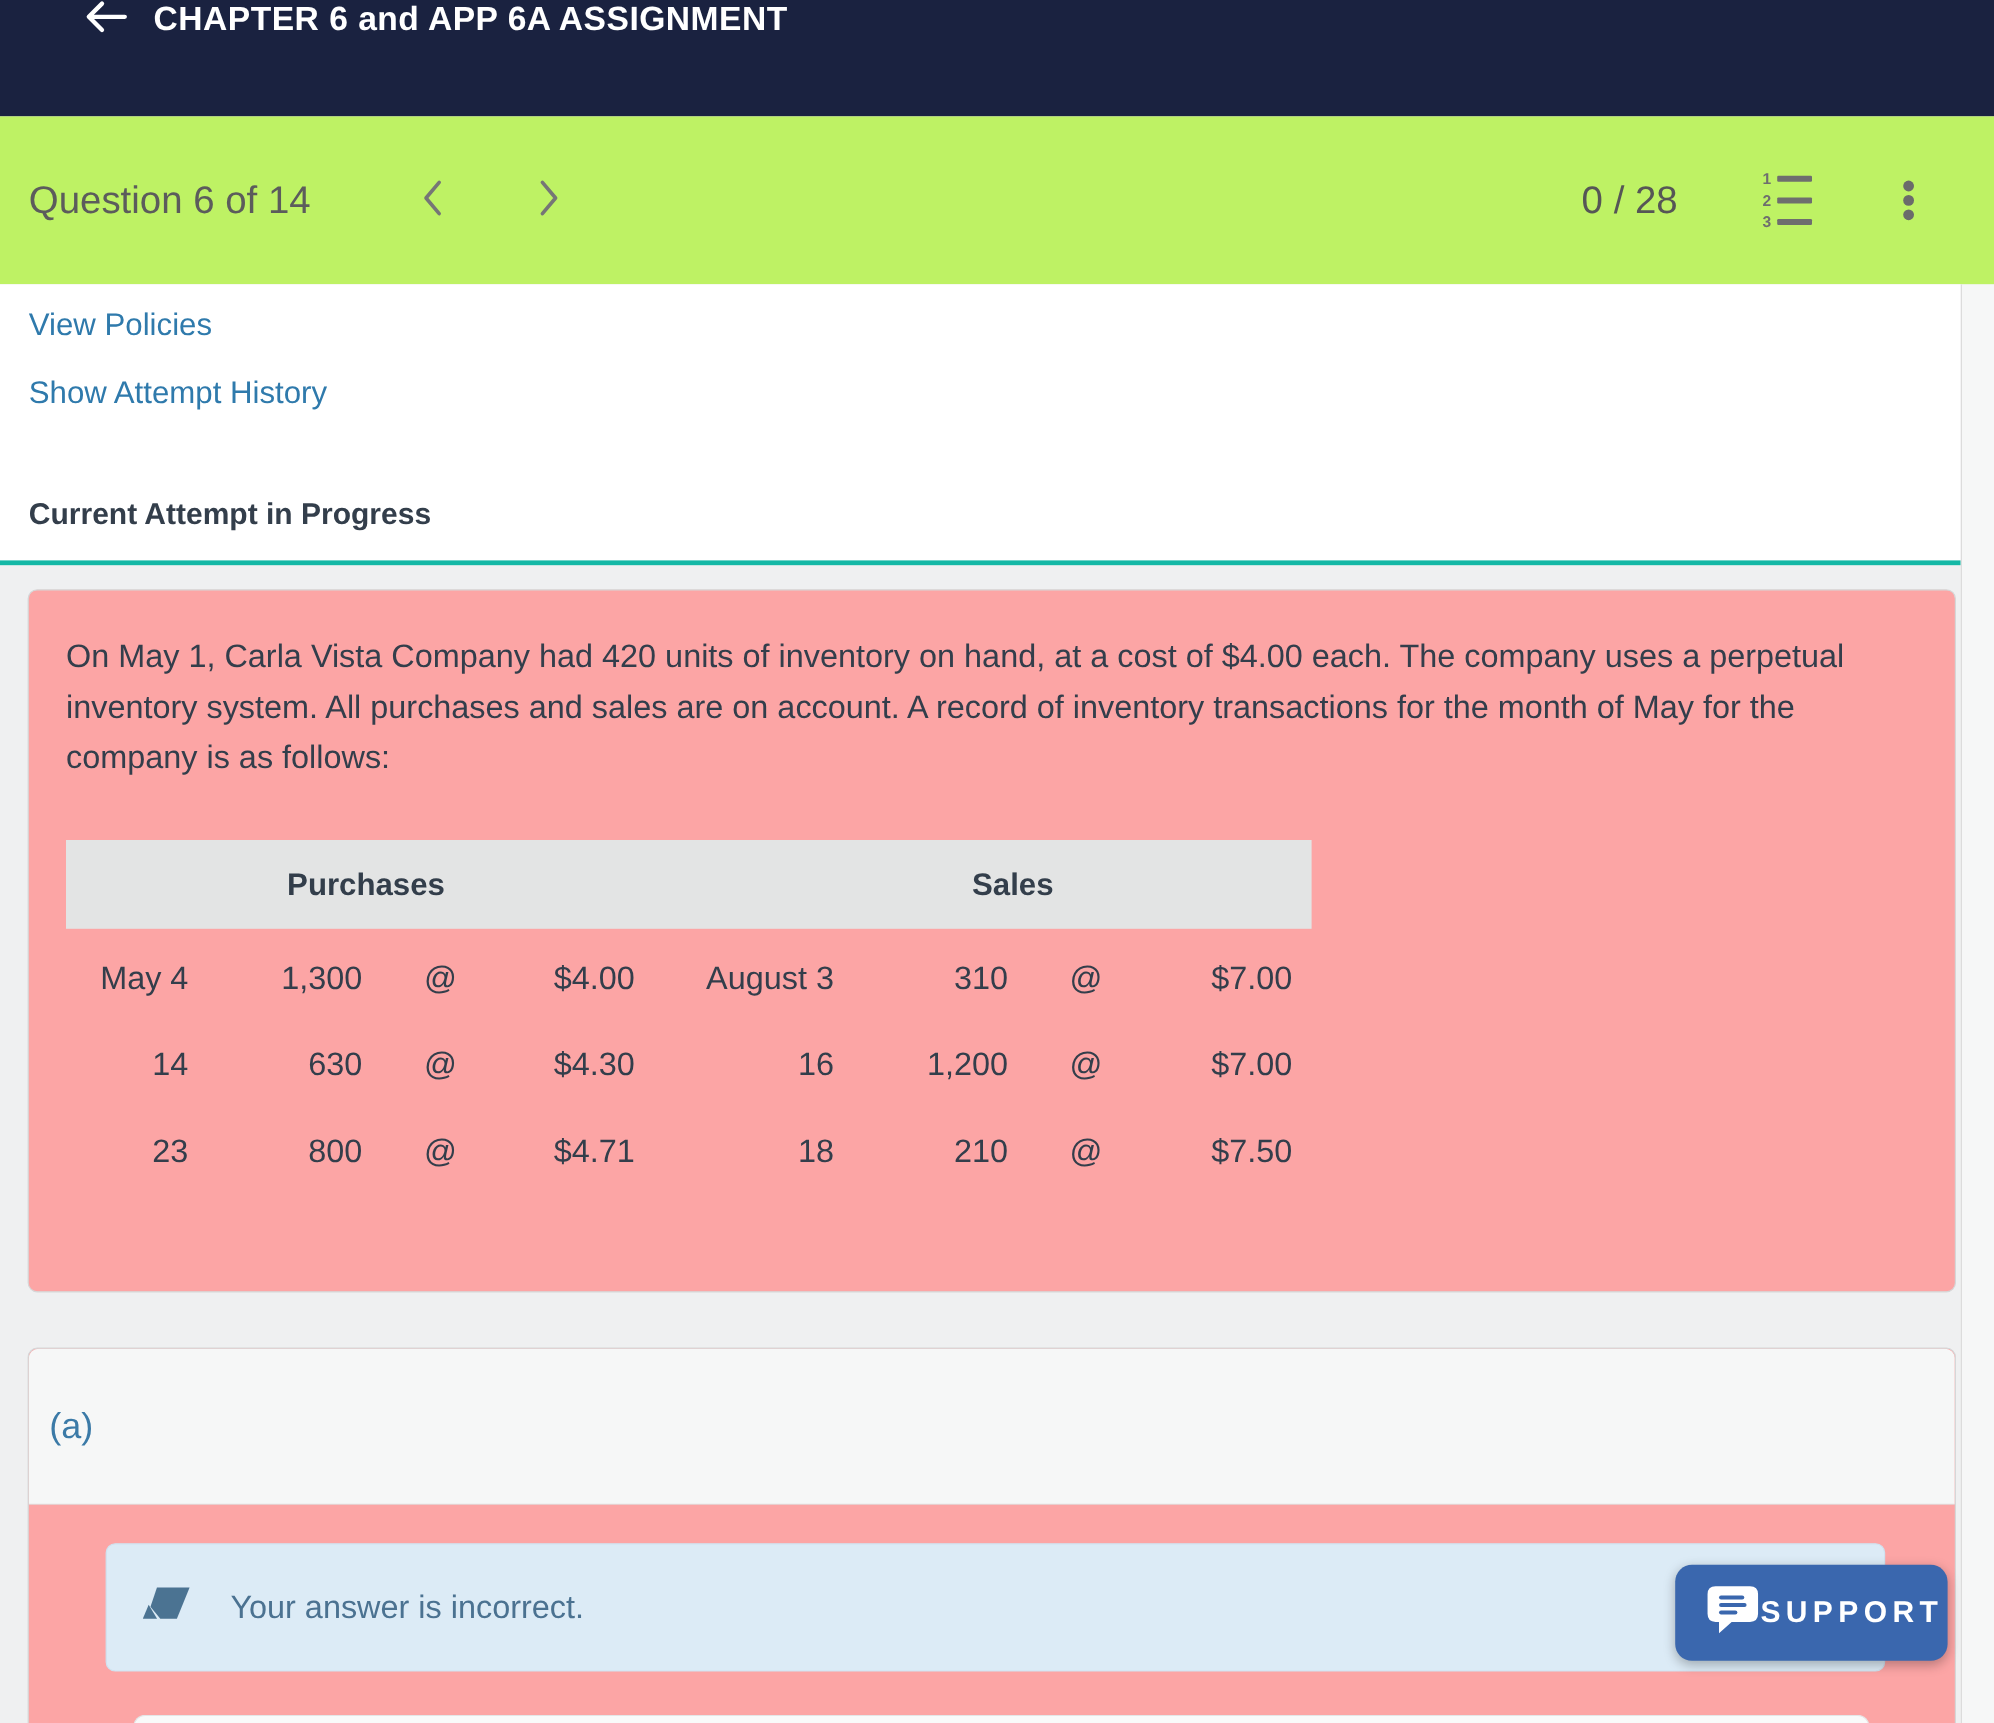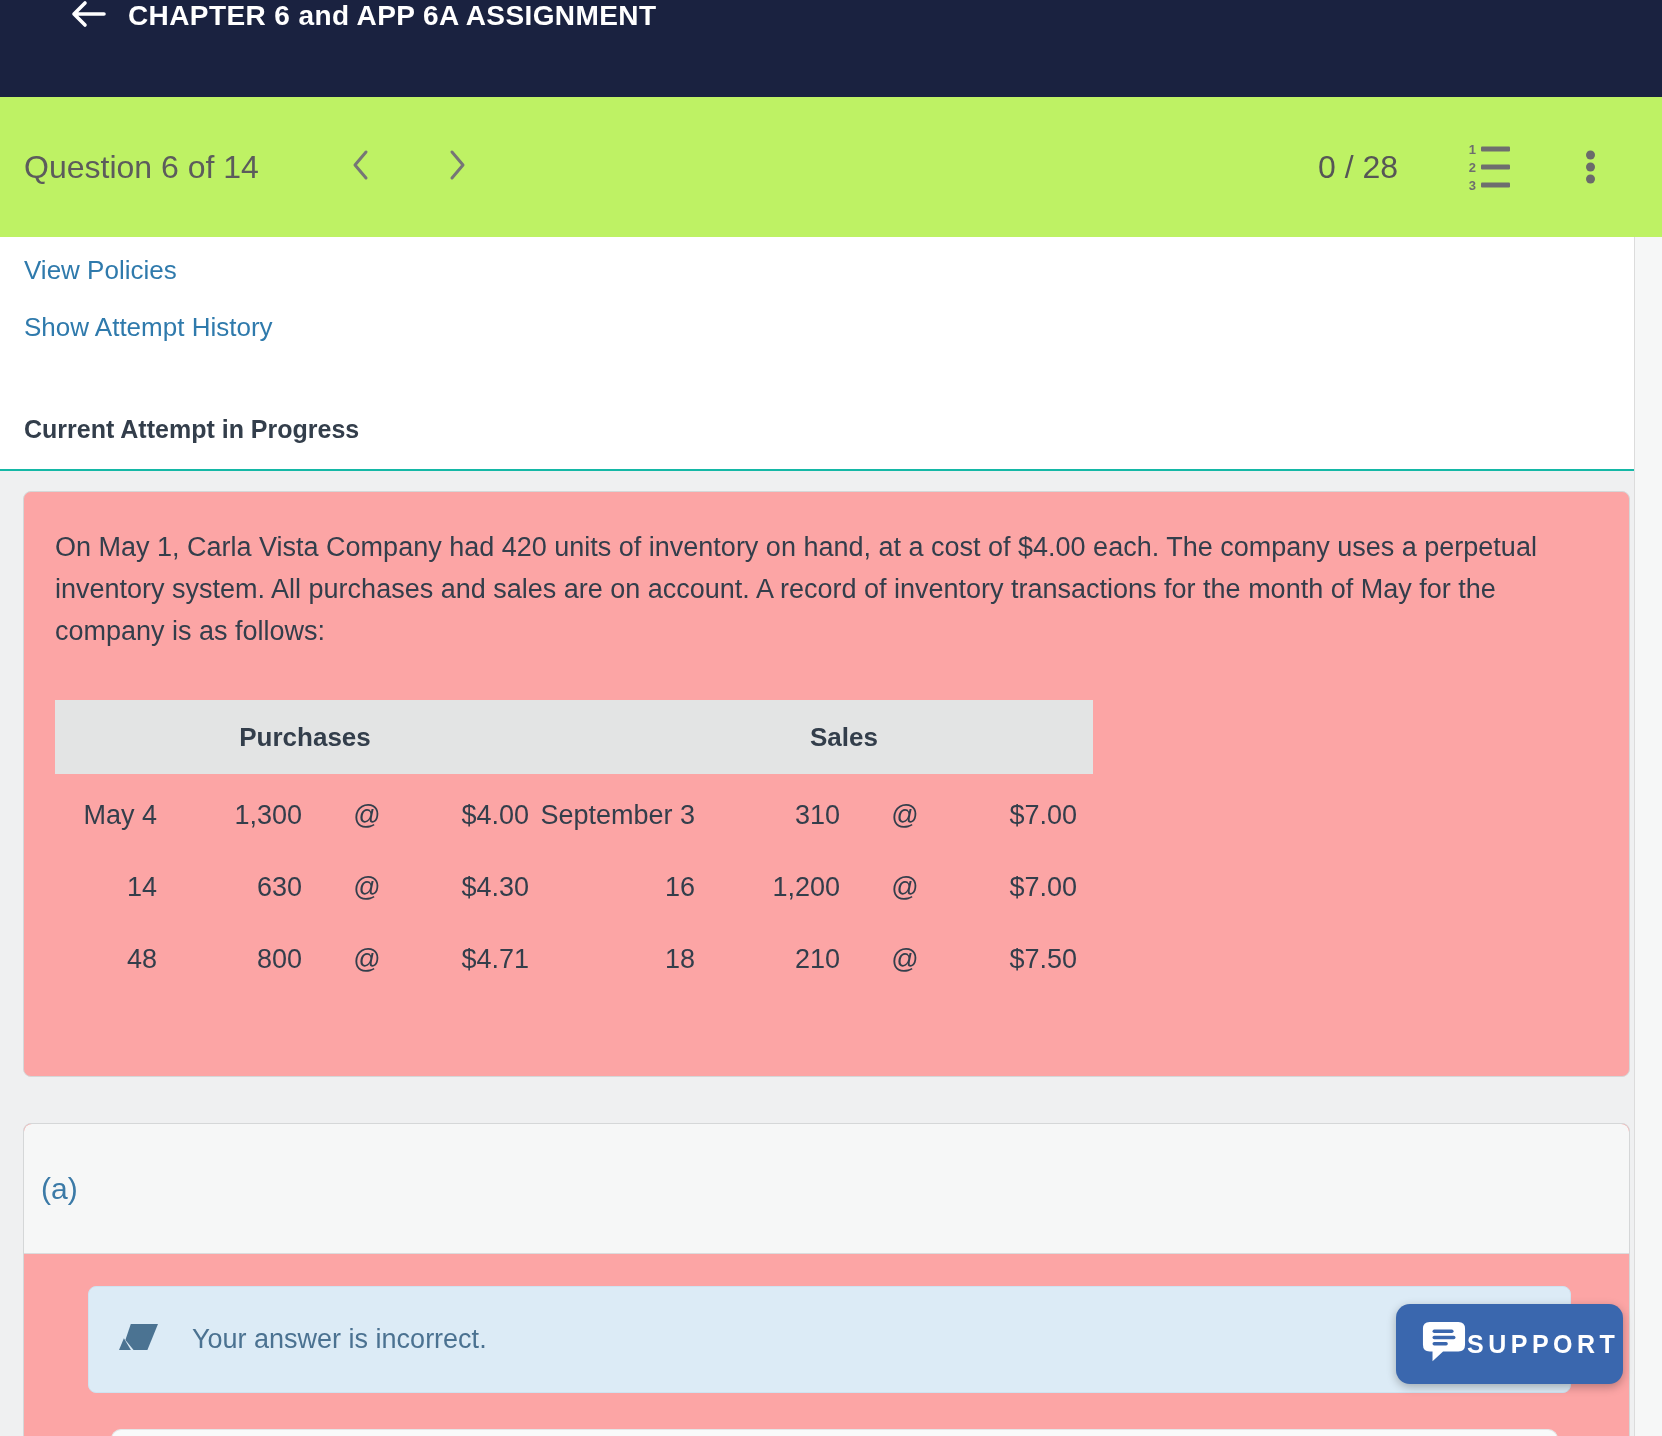--- a/index.html
+++ b/index.html
@@ -22,21 +22,21 @@
   .ol-row{display:flex;align-items:center;gap:5px;}
   .ol-num{font-size:13px;font-weight:700;color:#6e6e6e;width:9px;line-height:1;text-align:right;}
   .ol-bar{width:29px;height:4.5px;background:#6e6e6e;border-radius:1px;}
   .kebab{position:absolute;left:1582px;top:50%;transform:translateY(-50%);display:flex;flex-direction:column;gap:3px;cursor:pointer;padding:4px;}
   .kebab span{width:9px;height:9px;border-radius:50%;background:#6b6b6b;display:block;}
 
   
   .content{position:absolute;left:0;top:237px;width:1634px;height:1199px;background:#eff0f1;}
   .scroll-gutter{position:absolute;left:1634px;top:237px;width:28px;height:1199px;background:#f6f7f7;border-left:1px solid #dcdcdc;box-sizing:border-box;}
 
-  .white-panel{height:234px;background:#ffffff;border-bottom:2px solid #14b8a6;box-sizing:border-box;padding:17px 0 0 24px;}
+  .white-panel{height:234px;background:#ffffff;border-bottom:4px solid #14b8a6;box-sizing:border-box;padding:17px 0 0 24px;}
   .link{display:inline-block;color:#2f7aac;font-size:26px;line-height:32px;cursor:pointer;}
   .link-row{margin:0;}
   .link-row.second{margin-top:25px;}
   .attempt-heading{margin-top:72px;font-size:25px;font-weight:700;color:#333e4b;}
 
   
   .card{box-sizing:border-box;background:#fca5a5;border:1px solid #d5d7d8;border-radius:8px;}
   .question-card{margin:20px 0 0 23px;width:1607px;height:586px;padding:34px 30px 0 31px;}
   .question-text{margin:0;max-width:1495px;font-size:27px;line-height:42px;color:#333e4b;}
 
@@ -134,37 +134,37 @@
         <div class="inv-band">
           <span class="band-label purchases">Purchases</span>
           <span class="band-label sales">Sales</span>
         </div>
         <div class="inv-rows">
           <div class="inv-row">
             <span class="c c1 r">May 4</span>
             <span class="c c2 r">1,300</span>
             <span class="c c3 m">@</span>
             <span class="c c4 r">$4.00</span>
-            <span class="c c5 r">September 3</span>
+            <span class="c c5 r">August 3</span>
             <span class="c c6 r">310</span>
             <span class="c c7 m">@</span>
             <span class="c c8 r">$7.00</span>
           </div>
           <div class="inv-row">
             <span class="c c1 r">14</span>
             <span class="c c2 r">630</span>
             <span class="c c3 m">@</span>
             <span class="c c4 r">$4.30</span>
             <span class="c c5 r">16</span>
             <span class="c c6 r">1,200</span>
             <span class="c c7 m">@</span>
             <span class="c c8 r">$7.00</span>
           </div>
           <div class="inv-row">
-            <span class="c c1 r">48</span>
+            <span class="c c1 r">23</span>
             <span class="c c2 r">800</span>
             <span class="c c3 m">@</span>
             <span class="c c4 r">$4.71</span>
             <span class="c c5 r">18</span>
             <span class="c c6 r">210</span>
             <span class="c c7 m">@</span>
             <span class="c c8 r">$7.50</span>
           </div>
         </div>
       </div>

